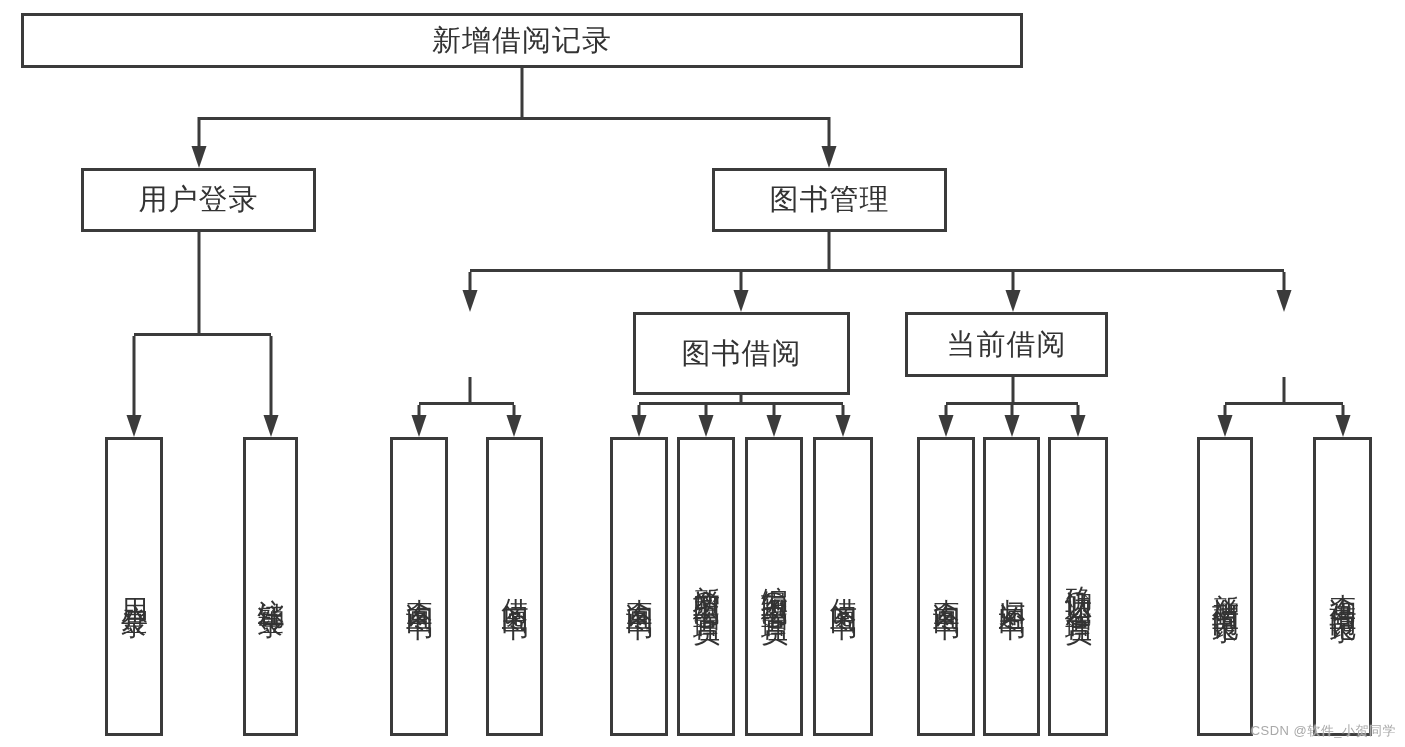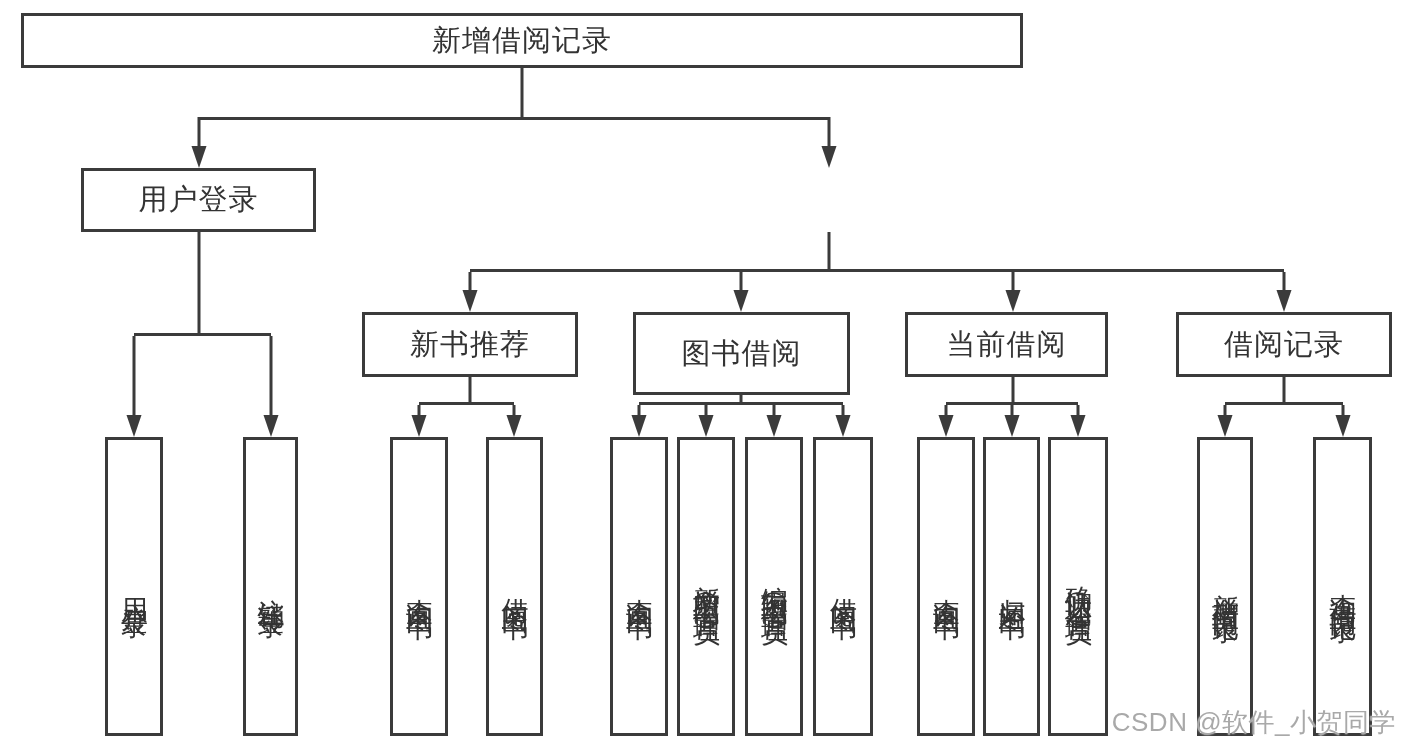--- a/index.html
+++ b/index.html
@@ -19,21 +19,21 @@
     box-sizing:border-box;display:flex;align-items:center;justify-content:center;
     color:var(--text);
   }
   .node.h span{font-size:29px;letter-spacing:1px;white-space:nowrap;}
   .node.v span{
     writing-mode:vertical-rl;text-orientation:mixed;
     font-size:27px;letter-spacing:5px;line-height:1;white-space:nowrap;
   }
   .watermark{
     position:absolute;right:9px;bottom:7px;z-index:5;
-    font-size:26px;color:var(--watermark);letter-spacing:0.5px;
+    font-size:13px;color:var(--watermark);letter-spacing:0.5px;
     text-shadow:0 0 2px #ffffff;white-space:nowrap;
   }
 </style>
 </head>
 <body>
 
 <div class="canvas">
 
   <svg class="wires" viewBox="0 0 1405 747">
 
@@ -85,32 +85,29 @@
     </g>
   </svg>
 
   <div class="node h" style="left:21px;top:13px;width:1002px;height:55px">
     <span>新增借阅记录</span>
   </div>
 
   <div class="node h" style="left:81px;top:168px;width:235px;height:64px">
     <span>用户登录</span>
   </div>
+  <div class="node h" style="left:712px;top:168px;width:235px;height:64px">
+    <span>图书管理</span>
+  </div>
 
-  <div class="node h" style="left:362px;top:312px;width:216px;height:65px">
-    <span>新书推荐</span>
-  </div>
   <div class="node h" style="left:633px;top:312px;width:217px;height:83px">
     <span>图书借阅</span>
   </div>
   <div class="node h" style="left:905px;top:312px;width:203px;height:65px">
     <span>当前借阅</span>
-  </div>
-  <div class="node h" style="left:1176px;top:312px;width:216px;height:65px">
-    <span>借阅记录</span>
   </div>
 
   <div class="node v" style="left:105px;top:437px;width:58px;height:299px">
     <span>用户登录</span>
   </div>
   <div class="node v" style="left:243px;top:437px;width:55px;height:299px">
     <span>注销登录</span>
   </div>
 
   <div class="node v" style="left:390px;top:437px;width:58px;height:299px">

